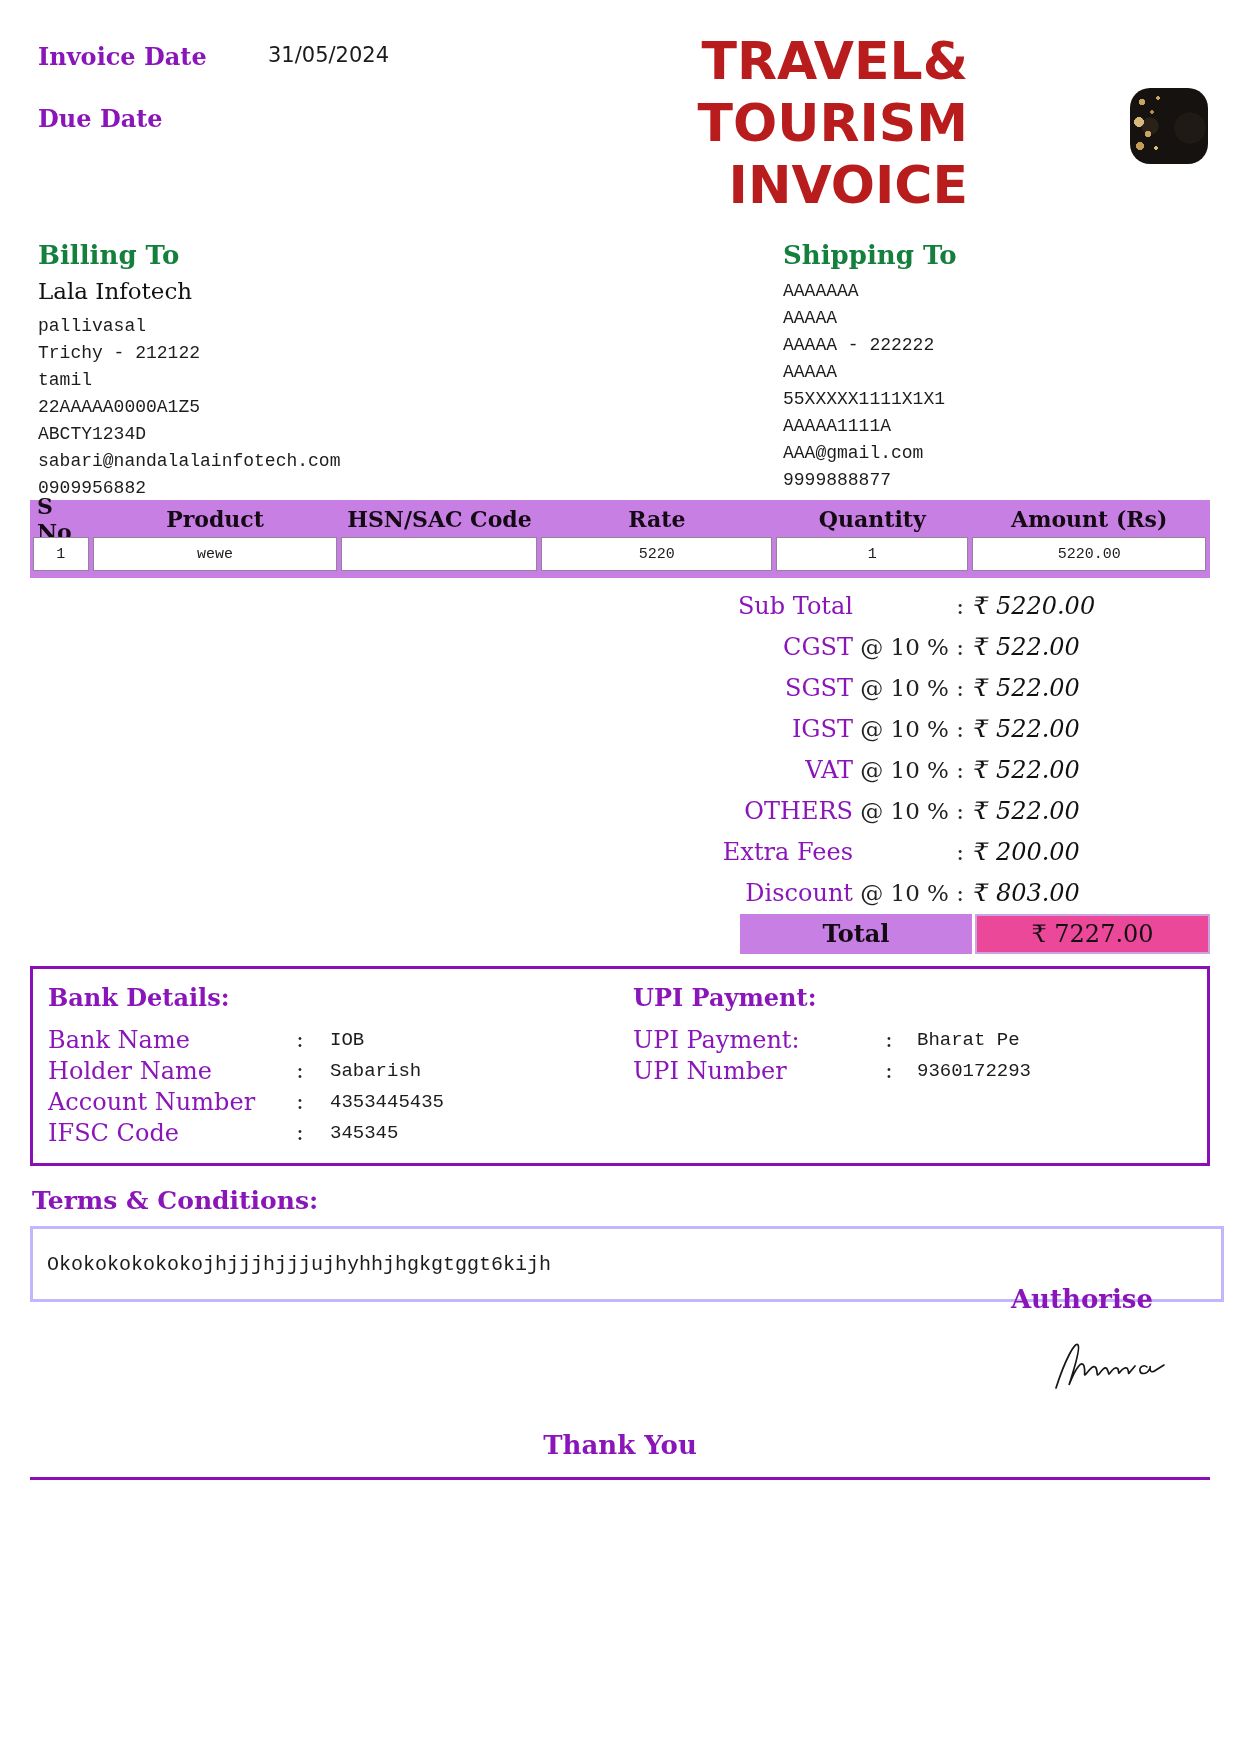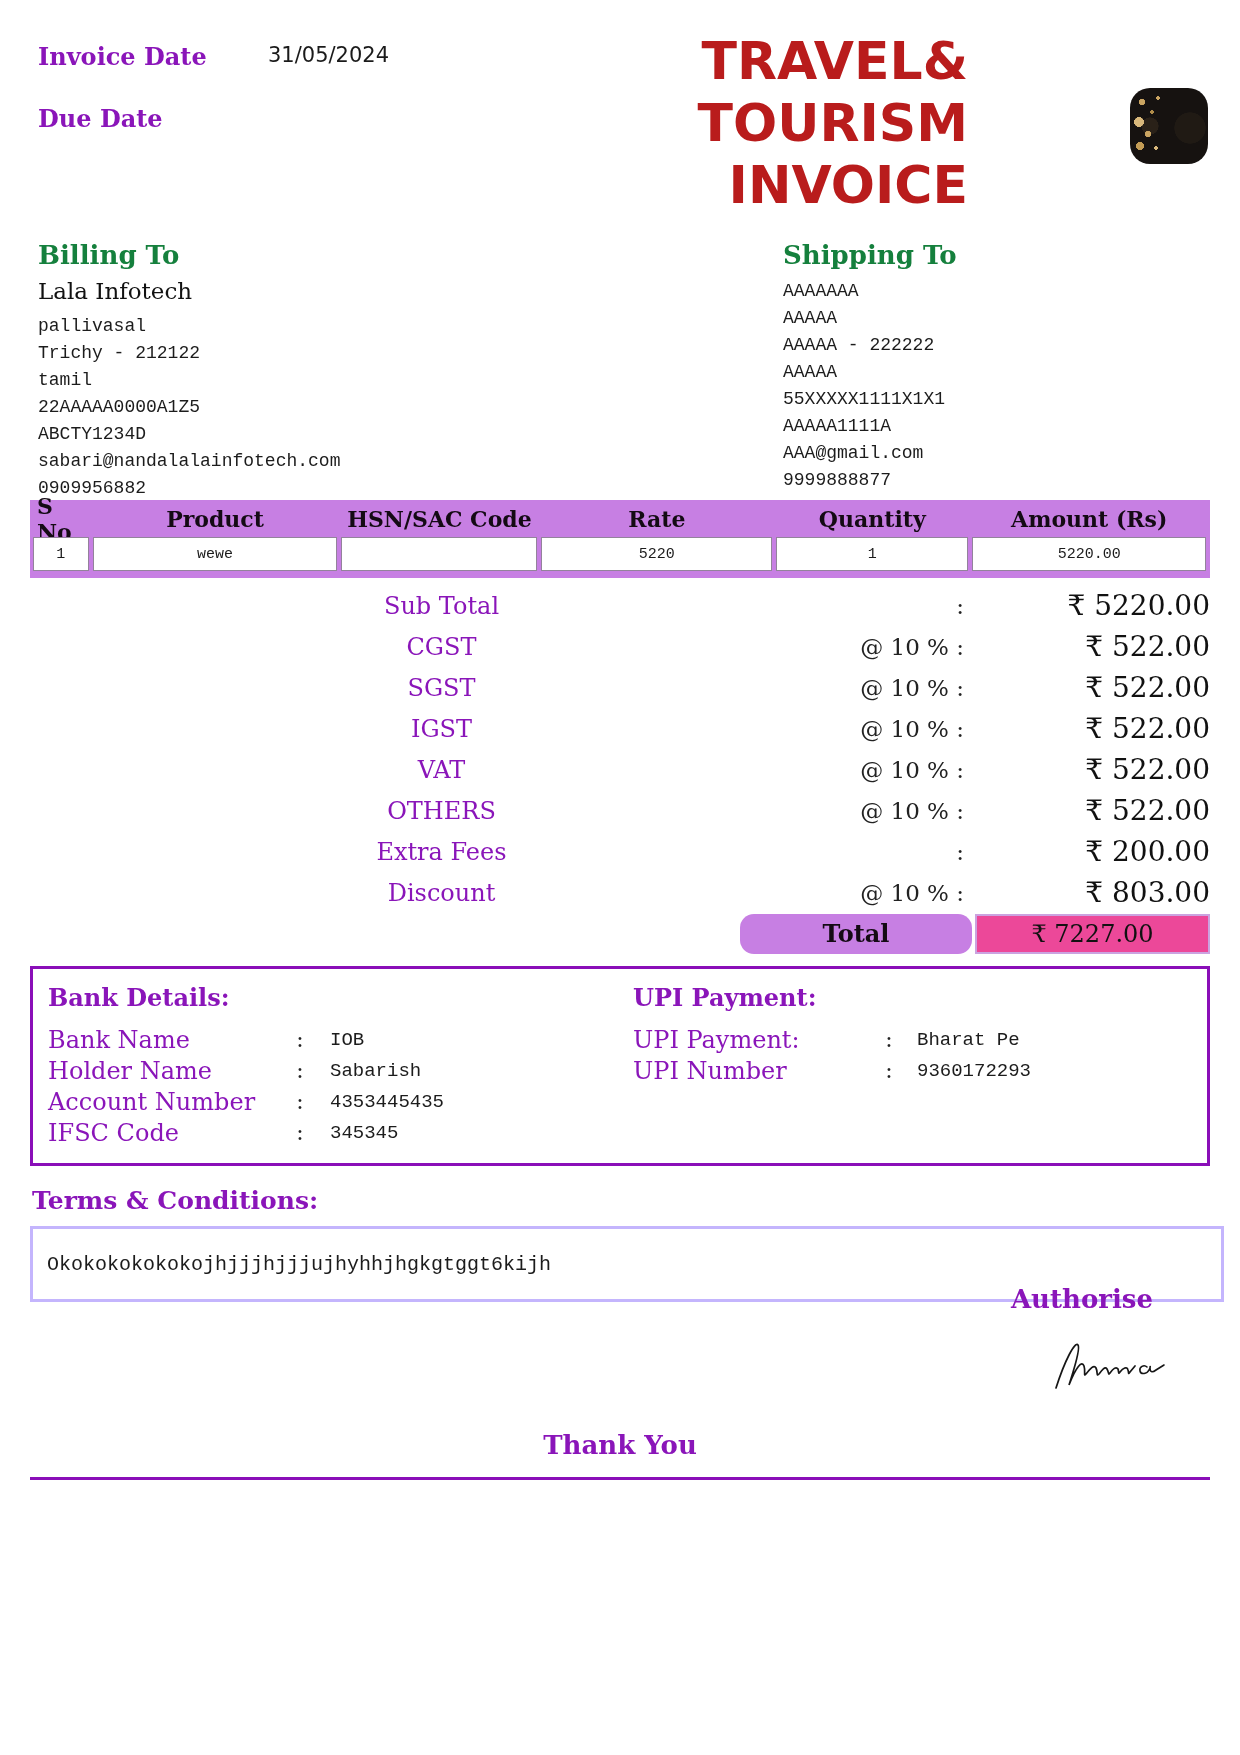--- a/index.html
+++ b/index.html
@@ -55,28 +55,28 @@
   .items-row .cell {
     background:#ffffff; border:1px solid #93839b; height:34px; line-height:34px;
     text-align:center; font-size:15px; box-sizing:border-box;
   }
   .c0{width:4.74%;} .c1{width:20.85%;} .c2{width:16.70%;} .c3{width:19.66%;} .c4{width:16.36%;} .c5{width:19.92%;}
   .items-head .c0 { text-align:left; padding-left:4px; box-sizing:border-box; }
 
   
   .totals { position:absolute; left:30px; top:585px; width:1180px; }
   .t-row { display:flex; height:41px; align-items:center; }
-  .t-label { flex:1; text-align:center; font-size:24px; color:#8A15B9; }
+  .t-label { flex:1; text-align:right; font-size:24px; color:#8A15B9; }
   .t-mid { width:117px; text-align:right; font-size:23px; color:#222; padding-right:6px; box-sizing:border-box; }
-  .t-amt { width:237px; margin-left:3px; text-align:right; font-size:28px; color:#111; }
+  .t-amt { width:237px; margin-left:3px; text-align:left; font-size:24px; color:#111;font-style:italic; }
   .t-total { display:flex; height:40px; margin-top:1px; }
   .t-spacer { flex:1; }
   .t-total-cell {
     width:232px; background:#C77FE3; color:#140a14; font-size:24px; font-weight:bold;
-    text-align:center; line-height:40px;border-radius:14px;
+    text-align:center; line-height:40px;
   }
   .t-amt-cell {
     width:231px; margin-left:3px; background:#ec4899; border:2px solid #CBA3E0;
     font-size:24px; color:#111; text-align:center; line-height:36px;
   }
 
   
   .bankbox {
     position:absolute; left:30px; top:966px; width:1174px; height:194px;
     border:3px solid #8A0FB8; box-sizing:content-box;

